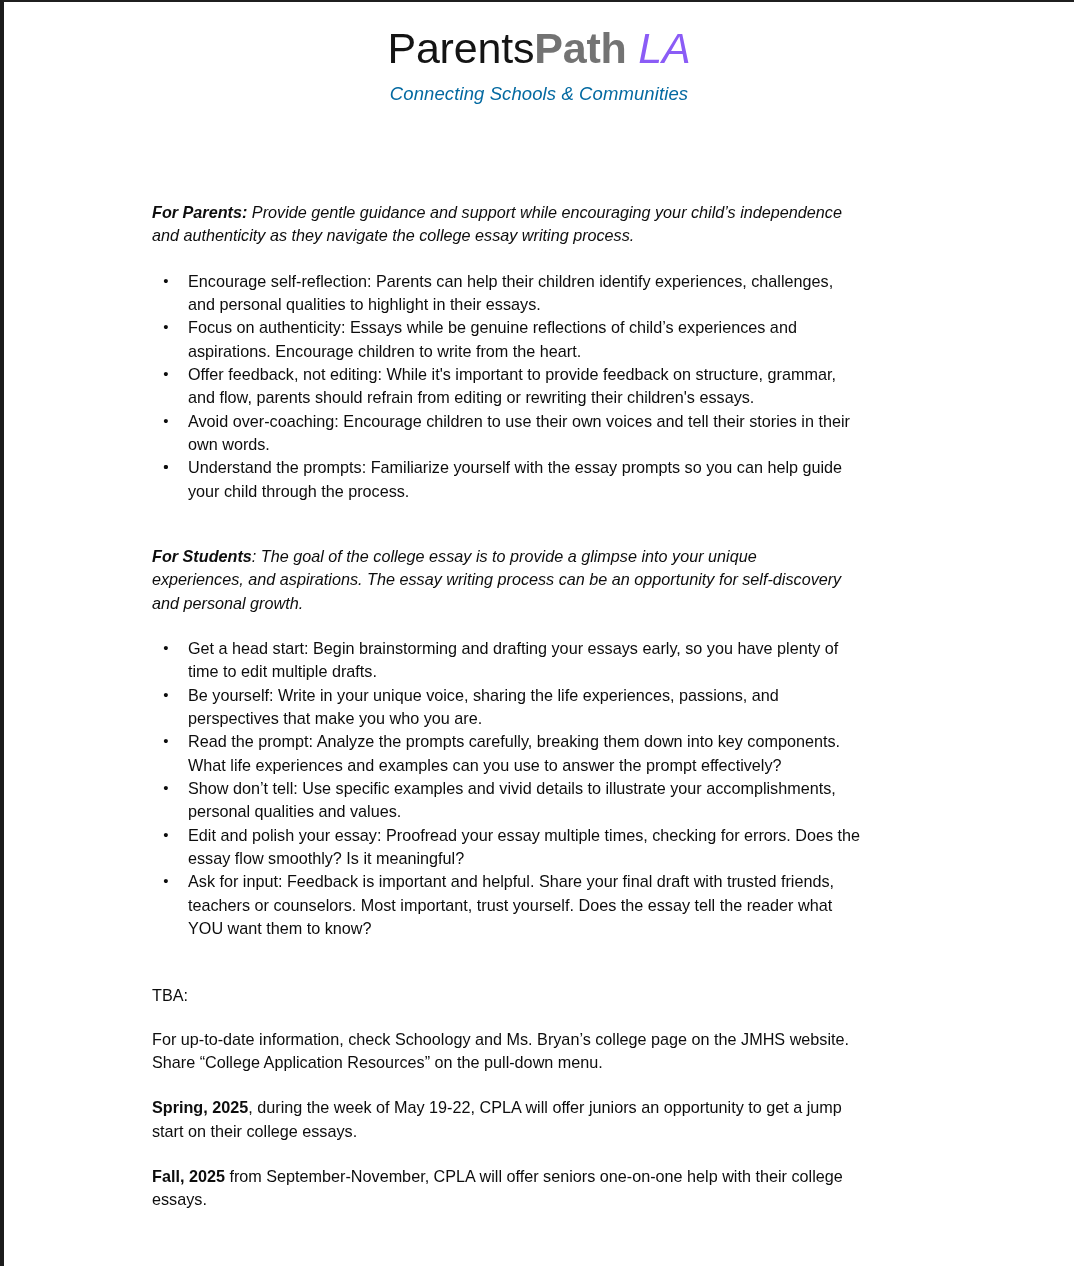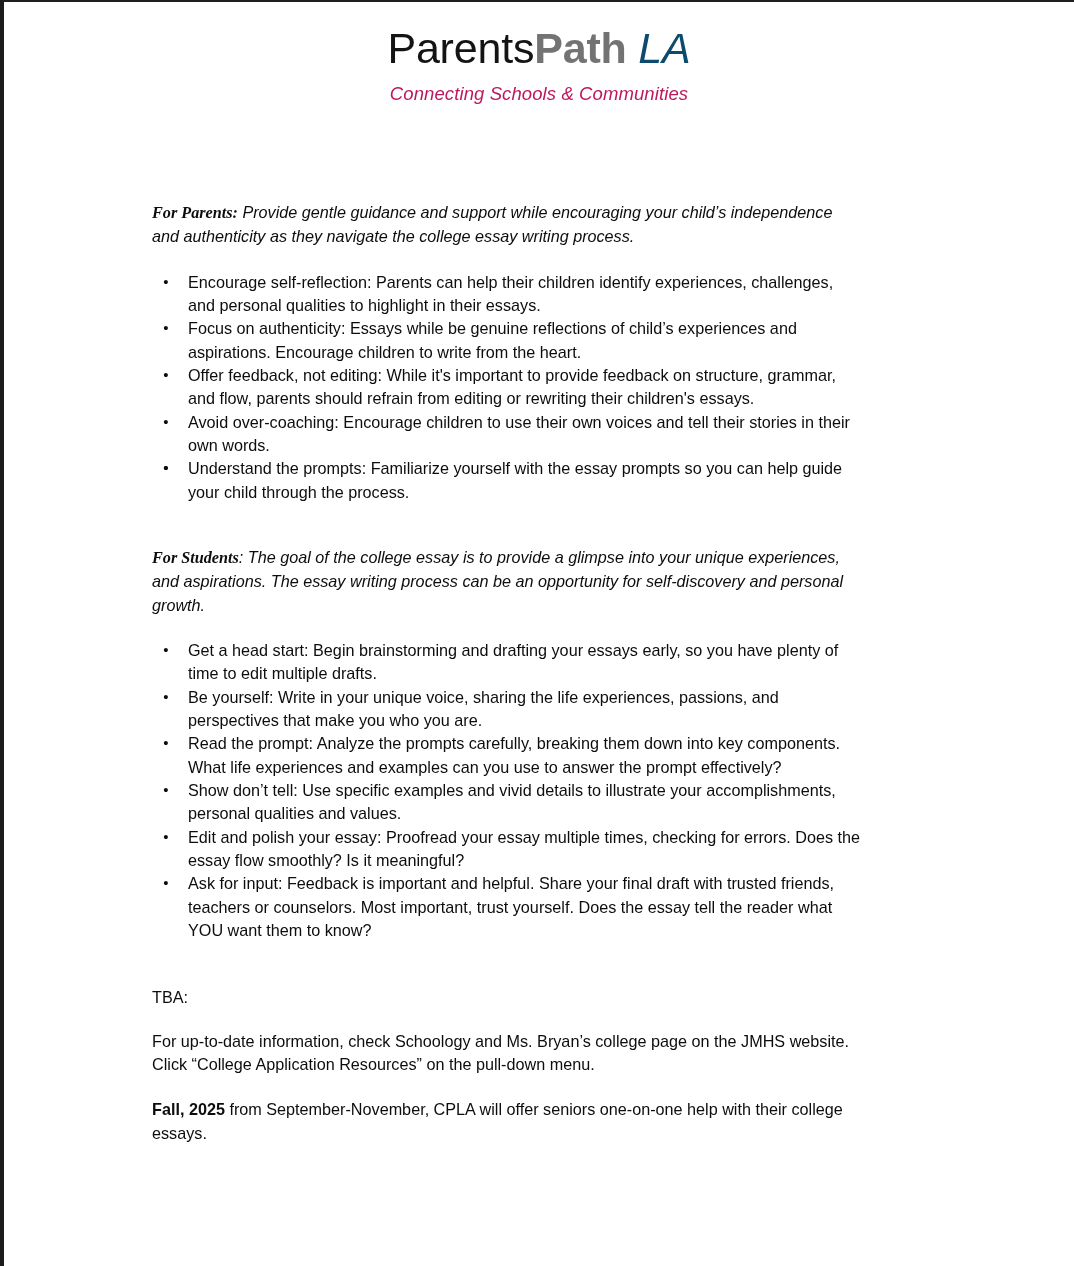--- a/index.html
+++ b/index.html
@@ -38,30 +38,30 @@
   .logo-college {
     font-weight: 400;
   }
   .logo-path {
     font-weight: 700;
     color: #737373;
   }
   .logo-la {
     font-style: italic;
     font-weight: 400;
-    color: #0c4a6e;
+    color: #8b5cf6;
     text-align: right;
   }
   .logo-tagline {
     margin-top: 12px;
     font-family: "Liberation Sans", sans-serif;
     font-style: italic;
     font-size: 18.5px;
     letter-spacing: 0.1px;
-    color: #be185d;
+    color: #0369a1;
   }
   
   .doc-body {
     margin: 0;
     padding: 0 0 0 0;
     position: relative;
   }
   .content {
     margin-left: 148px;
     margin-right: 54px;
@@ -71,21 +71,20 @@
     color: #0d0d0d;
   }
   .lead {
     margin: 0 0 22px 0;
     font-style: italic;
     max-width: 700px;
   }
   .lead .lead-label {
     font-weight: 700;
     font-style: italic;
-    font-family: Liberation Serif, serif;
   }
   .bullets {
     list-style: none;
     margin: 0 0 24px 0;
     padding: 0;
     max-width: 712px;
   }
   .bullets li {
     position: relative;
     padding-left: 36px;
@@ -148,20 +147,21 @@
         <li><span class="bullet-dot">•</span><span>Read the prompt:  Analyze the prompts carefully, breaking them down into key components. What life experiences and examples can you use to answer the prompt effectively?</span></li>
         <li><span class="bullet-dot">•</span><span>Show don’t tell: Use specific examples and vivid details to illustrate your accomplishments, personal qualities and values.</span></li>
         <li><span class="bullet-dot">•</span><span>Edit and polish your essay: Proofread your essay multiple times, checking for errors.  Does the essay flow smoothly?  Is it meaningful?</span></li>
         <li><span class="bullet-dot">•</span><span>Ask for input: Feedback is important and helpful. Share your final draft with trusted friends, teachers or counselors.  Most important, trust yourself.  Does the essay tell the reader what YOU want them to know?</span></li>
       </ul>
 
       <div class="spacer-sm"></div>
 
       <p class="para tight">TBA:</p>
 
-      <p class="para">For up-to-date information, check Schoology and Ms. Bryan’s college page on the JMHS website. Click “College Application Resources” on the pull-down menu.</p>
+      <p class="para">For up-to-date information, check Schoology and Ms. Bryan’s college page on the JMHS website. Share “College Application Resources” on the pull-down menu.</p>
 
+      <p class="para"><span class="bold">Spring, 2025</span><span>, during the week of May 19-22, CPLA will offer juniors an opportunity to get a jump start on their college essays.</span></p>
 
       <p class="para"><span class="bold">Fall, 2025</span><span> from September-November, CPLA will offer seniors one-on-one help with their college essays.</span></p>
 
     </div>
   </div>
 </div>
 
 </body></html>

